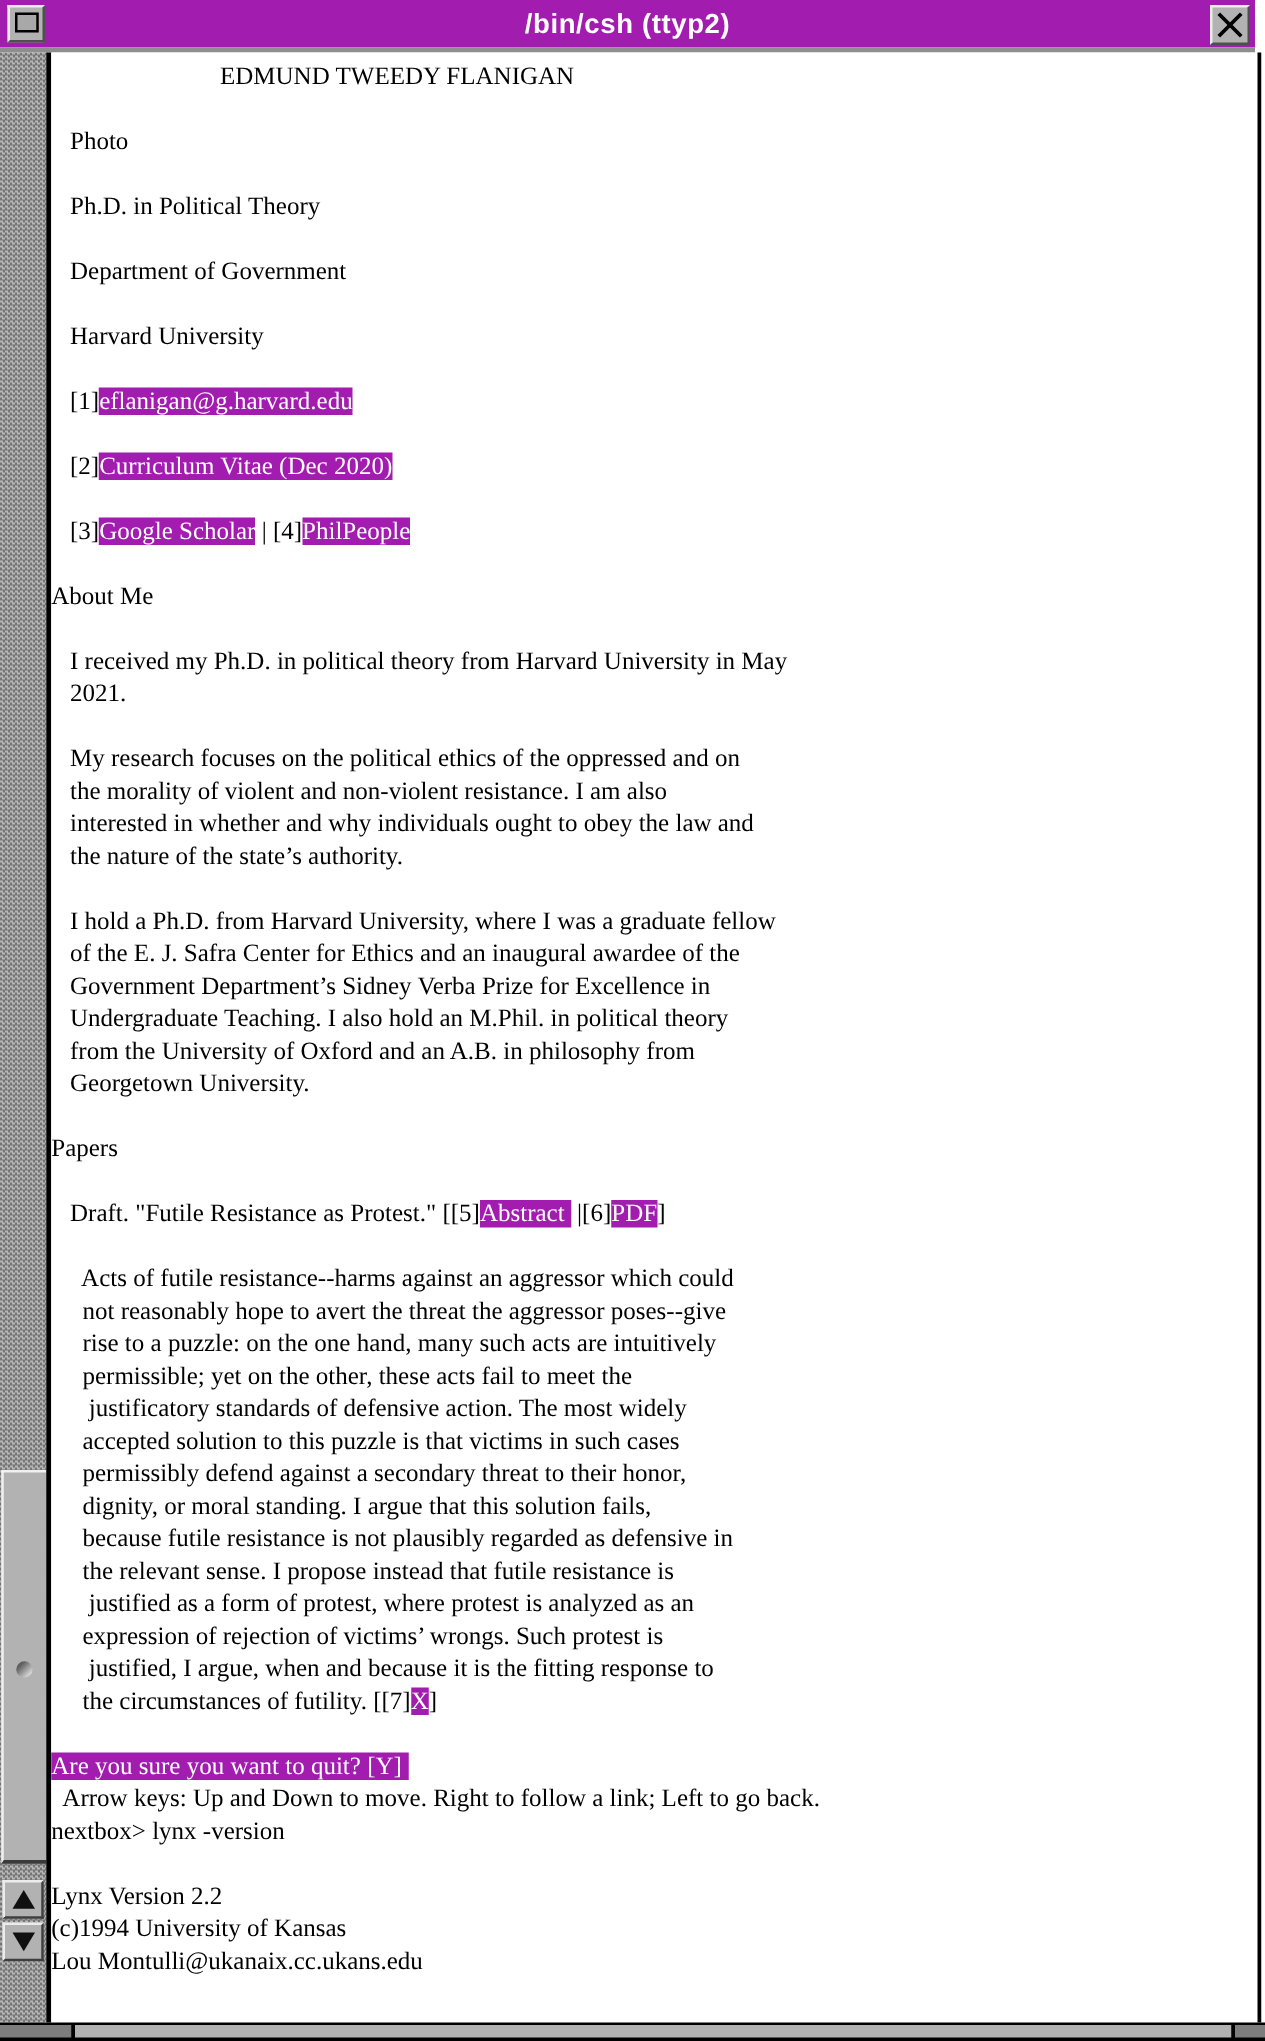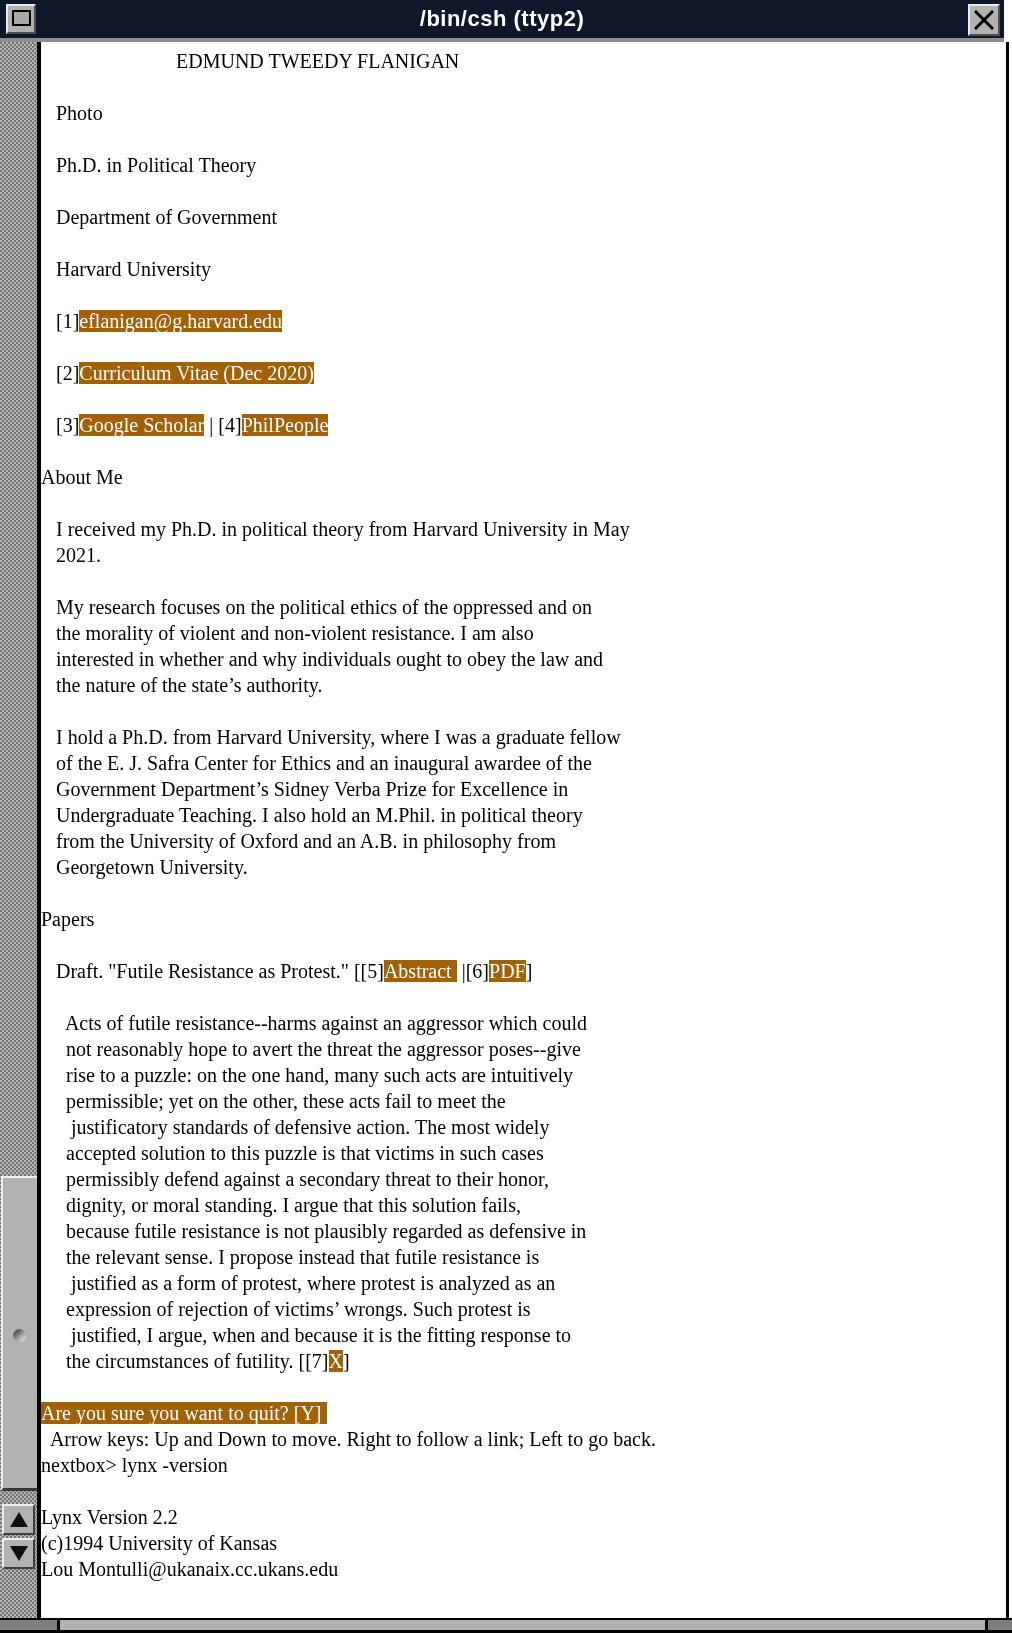--- a/index.html
+++ b/index.html
@@ -1,21 +1,21 @@
 <!DOCTYPE html>
 <html><head>
 <meta charset="utf-8">
 <style>
   html,body{margin:0;padding:0;}
   body{
     width:1012px;height:1633px;position:relative;background:#ffffff;overflow:hidden;
     font-family:"DejaVu Sans Mono","Liberation Mono",monospace;
   }
   
-  .titlebar{position:absolute;left:0;top:0;width:1004px;height:38px;background:#0f172a;}
+  .titlebar{position:absolute;left:0;top:0;width:1004px;height:38px;background:#a21caf;}
   .titlebar-underline{position:absolute;left:0;top:38px;width:1004px;height:4px;background:#8e8e8e;}
   .title-text{
     position:absolute;left:0;top:6px;width:1004px;text-align:center;color:#ffffff;
     font-family:"Liberation Sans","DejaVu Sans",sans-serif;font-weight:bold;font-size:22px;letter-spacing:.5px;
   }
   .mini-btn{
     position:absolute;left:6px;top:4px;width:30px;height:30px;background:#b2b2b2;box-sizing:border-box;
     border-top:2px solid #ececec;border-left:2px solid #ececec;border-right:2px solid #4f4f4f;border-bottom:2px solid #4f4f4f;
   }
   .mini-inner{position:absolute;left:4px;top:4px;width:15px;height:12px;background:#a8a8a8;border:2px solid #000000;}
@@ -43,21 +43,21 @@
     border-top:2px solid #ececec;border-left:2px solid #ececec;border-right:2px solid #3f3f3f;border-bottom:2px solid #3f3f3f;
   }
   .sb-btn.up{top:1504px;}
   .sb-btn.down{top:1538px;}
   .tri-up{width:0;height:0;margin:6px auto 0;border-left:9px solid transparent;border-right:9px solid transparent;border-bottom:15px solid #101010;}
   .tri-down{width:0;height:0;margin:6px auto 0;border-left:9px solid transparent;border-right:9px solid transparent;border-top:15px solid #101010;}
   
   .content{position:absolute;left:41px;top:42px;width:965px;height:1576px;background:#ffffff;}
   .term{margin:0;padding:6px 0 0 0;font-size:20px;line-height:26px;color:#000000;font-family:Liberation Serif, serif;}
   .tline{height:26px;white-space:pre;}
-  .hl{background:#a16207;color:#ffffff;margin-top:24px;}
+  .hl{background:#a21caf;color:#ffffff;margin-top:24px;}
   .right-border{position:absolute;left:1006px;top:42px;width:3px;height:1576px;background:#000000;}
   
   .resize-bar{position:absolute;left:0;top:1618px;width:1012px;height:15px;background:#000000;}
   .rz-left{position:absolute;left:0;top:2px;width:57px;height:10px;background:#7d7d7d;}
   .rz-mid{position:absolute;left:60px;top:2px;width:925px;height:10px;background:#b2b2b2;}
   .rz-right{position:absolute;left:988px;top:2px;width:24px;height:10px;background:#7d7d7d;}
 </style>
 </head>
 <body>
 

